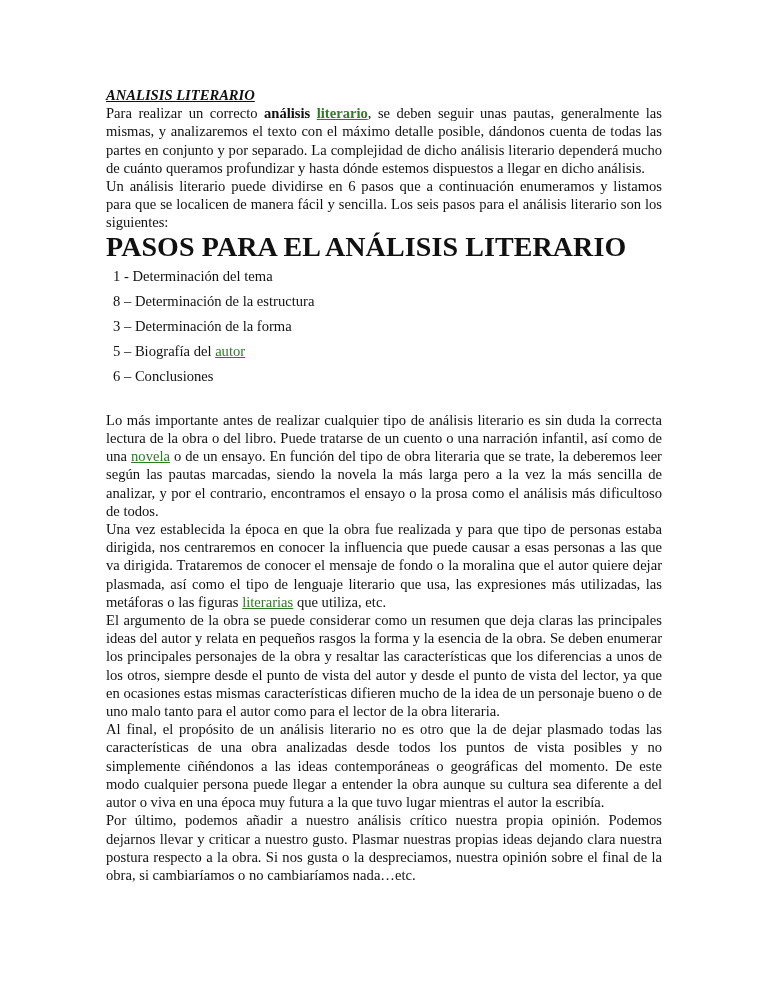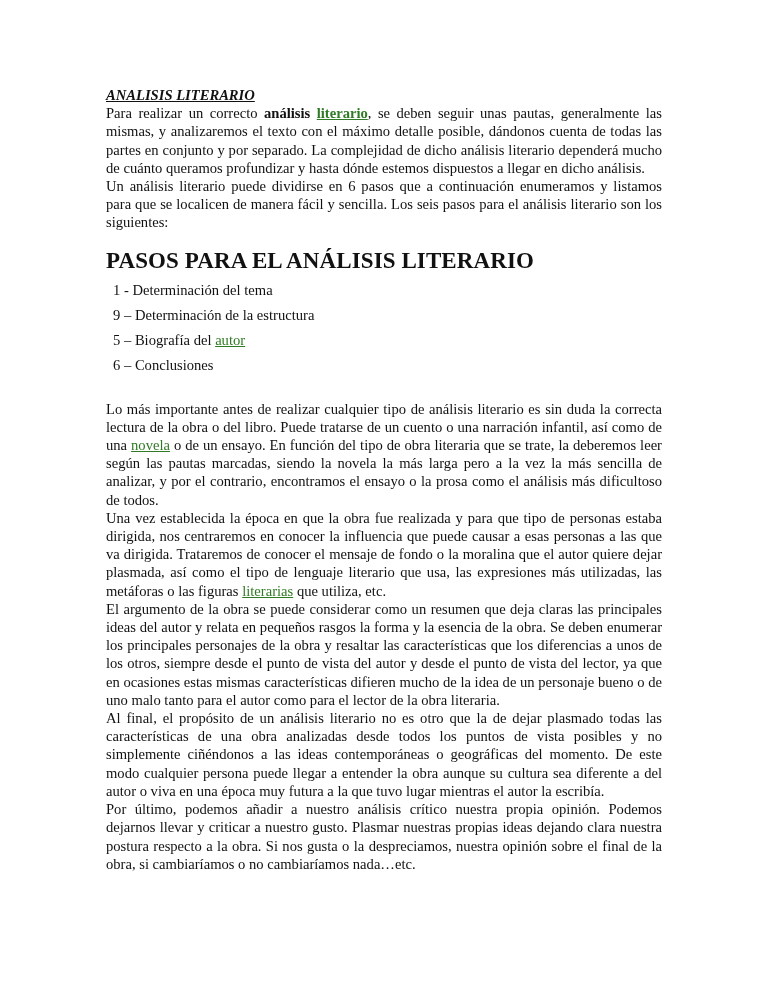--- a/index.html
+++ b/index.html
@@ -18,24 +18,24 @@
   .title {
     text-align: left;
     font-weight: bold;
     font-style: italic;
     text-decoration: underline;
     margin: 0;
   }
   p { margin: 0; }
   .heading {
     font-family: "Liberation Serif", "DejaVu Serif", serif;
-    font-size: 23px;
+    font-size: 28px;
     font-weight: bold;
     line-height: 26px;
-    margin: 16px 0 0 0;
+    margin: 2px 0 0 0;
     text-align: left;
     letter-spacing: 0.1px;
   }
   .steps { margin: 0; padding: 0; list-style: none; text-align: left; }
   .steps li { margin: 7px; padding: 0; }
   .gap { height: 18.2px; }
   a.link { color: #2f7a24; text-decoration: underline; }
   a.link.bold { font-weight: bold; }
   b { font-weight: bold; }
 </style>
@@ -47,21 +47,22 @@
 
   <p><span>Para realizar un correcto </span><b>análisis</b><span> </span><a class="link bold" href="#">literario</a><span>, se deben seguir unas pautas, generalmente las mismas, y analizaremos el texto con el máximo detalle posible, dándonos cuenta de todas las partes en conjunto y por separado. La complejidad de dicho análisis literario dependerá mucho de cuánto queramos profundizar y hasta dónde estemos dispuestos a llegar en dicho análisis.</span></p>
 
 
   <p>Un análisis literario puede dividirse en 6 pasos que a continuación enumeramos y listamos para que se localicen de manera fácil y sencilla. Los seis pasos para el análisis literario son los siguientes:</p>
 
   <h2 class="heading">PASOS PARA EL ANÁLISIS LITERARIO</h2>
 
   <ul class="steps">
     <li>1 - Determinación del tema</li>
-    <li>9 – Determinación de la estructura</li>
+    <li>8 – Determinación de la estructura</li>
+    <li>3 – Determinación de la forma</li>
     <li><span>5 – Biografía del </span><a class="link" href="#">autor</a></li>
     <li>6 – Conclusiones</li>
   </ul>
 
   <div class="gap"></div>
 
   <p><span>Lo más importante antes de realizar cualquier tipo de análisis literario es sin duda la correcta lectura de la obra o del libro. Puede tratarse de un cuento o una narración infantil, así como de una </span><a class="link" href="#">novela</a><span> o de un ensayo. En función del tipo de obra literaria que se trate, la deberemos leer según las pautas marcadas, siendo la novela la más larga pero a la vez la más sencilla de analizar, y por el contrario, encontramos el ensayo o la prosa como el análisis más dificultoso de todos.</span></p>
 
   <p><span>Una vez establecida la época en que la obra fue realizada y para que tipo de personas estaba dirigida, nos centraremos en conocer la influencia que puede causar a esas personas a las que va dirigida. Trataremos de conocer el mensaje de fondo o la moralina que el autor quiere dejar plasmada, así como el tipo de lenguaje literario que usa, las expresiones más utilizadas, las metáforas o las figuras </span><a class="link" href="#">literarias</a><span> que utiliza, etc.</span></p>
 

